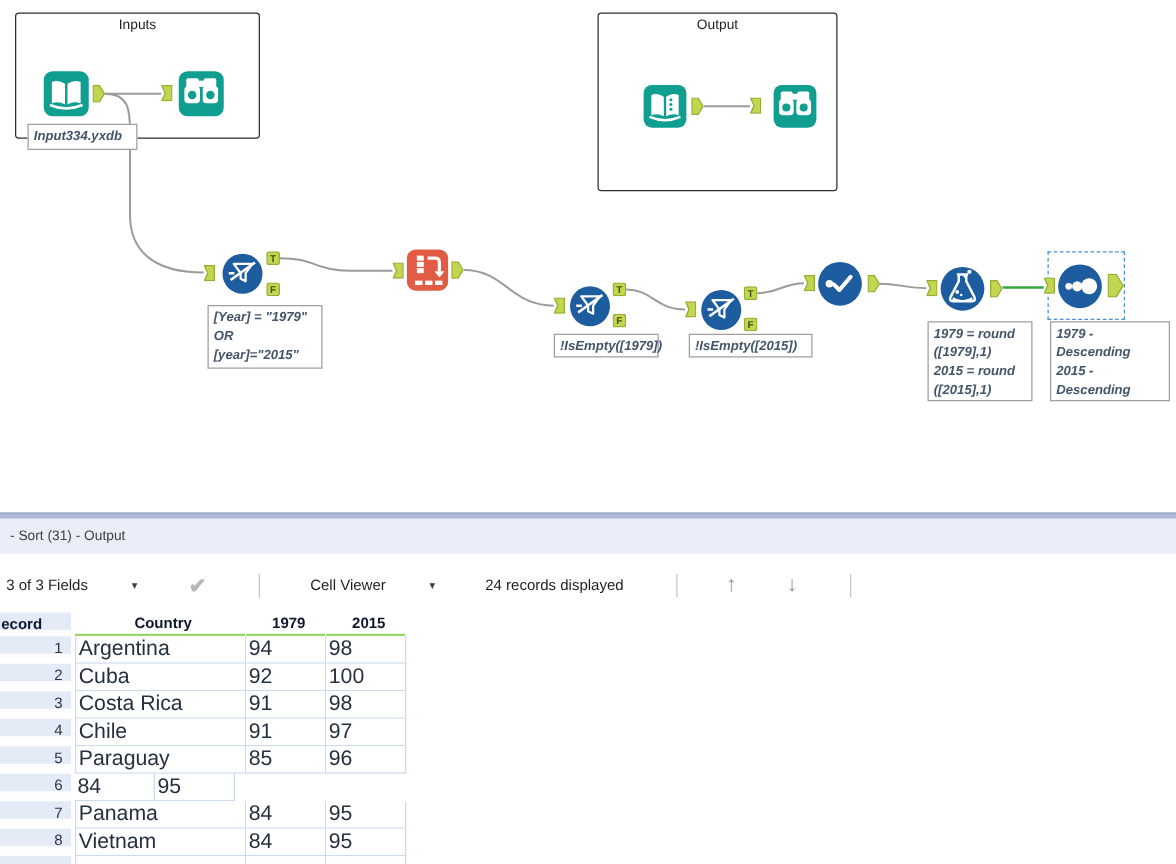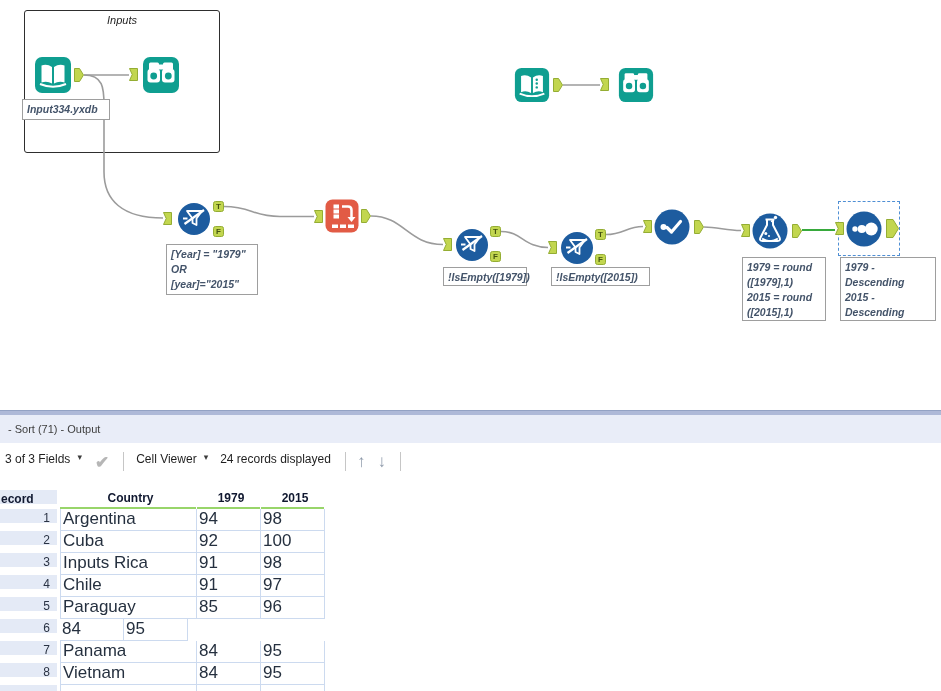--- a/index.html
+++ b/index.html
@@ -20,21 +20,21 @@
 
   
   .selection-rect { position:absolute; border:1px dashed #4f8fd4; background:transparent; }
 
   
   .splitter { position:absolute; left:0; top:410px; width:941px; height:5px;
     background:#aeb9d8; border-top:1px solid #93a2c4; }
   .panel-header { position:absolute; left:0; top:415px; width:941px; height:28px;
     background:#e9edf8; color:#3f3f3f; font-size:11px; line-height:28px; padding-left:8px; }
   .panel-toolbar { position:absolute; left:0; top:452px; width:941px; height:32px;
-    display:flex; color:#1f1f1f; font-size:12px; background:#fff; }
+    display:flex; align-items:center; color:#1f1f1f; font-size:12px; background:#fff;gap:28px; }
   .tb-caret { font-size:9px; color:#3c3c3c; margin-left:7px; }
   .tb-check { font-size:17px; color:#b6b6b6; margin-left:13px; font-weight:bold; }
   .tb-sep { width:1px; height:19px; background:#c6c6c6; margin-left:14px; }
   .tb-arrow { font-size:17px; color:#8d99a9; }
 
   
   .grid { position:absolute; left:0; top:490px; }
   .g-row { display:flex; }
   .c-rec { width:57px; background:#e4eaf6; border-bottom:2px solid #fff;
     font-size:12px; color:#2a3344; text-align:right; padding-right:7px; }
@@ -46,22 +46,25 @@
   .d-cell { background:#fff; border-right:1px solid #ccdaef; border-bottom:1px solid #ccdaef;
     font-size:17px; color:#25303f; height:22px; line-height:20px; padding-left:2px; }
   .d-country { width:137px; border-left:1px solid #ccdaef; } .d-num { width:64px; }
   .g-row .c-rec { height:16px; line-height:19px; }
 </style>
 </head>
 <body>
 
 <div class="canvas">
 
-  <div class="tool-container" style="left:24px; top:10px; width:196px; height:143px;font-style:italic;">
+  <div class="tool-container" style="left:12px; top:10px; width:196px; height:101px;">
     <div class="container-label">Inputs</div>
+  </div>
+  <div class="tool-container" style="left:478px; top:10px; width:192px; height:143px;">
+    <div class="container-label">Output</div>
   </div>
 
   <svg class="abs" style="left:0; top:0;" width="941" height="410">
     <g fill="none" stroke="#9b9b9b" stroke-width="1.6">
       <path d="M84,75 L129,75"></path>
       <path d="M84,75 C103,75 104,88 104,105 L104,172 C104,200 122,218 163,218"></path>
       <path d="M563,85 L600,85"></path>
       <path d="M224,206.5 C252,206.5 252,216.5 280,216.5 L314,216.5"></path>
       <path d="M371,216 C404,216 408,244.5 443,244.5"></path>
       <path d="M501,231.5 C522,231.5 524,247.5 548,247.5"></path>
@@ -250,21 +253,21 @@
     <polygon points="0.5,0.5 7,0.5 12.5,9.5 7,18.5 0.5,18.5" fill="#c2d64f" stroke="#94ad33"></polygon>
   </svg>
   <div class="annotation" style="left:840px; top:257px; width:96px; height:64px;">1979 -
 Descending
 2015 -
 Descending</div>
 
 </div>
 
 <div class="splitter"></div>
-<div class="panel-header">- Sort (71) - Output</div>
+<div class="panel-header">- Sort (31) - Output</div>
 
 <div class="panel-toolbar">
   <span style="margin-left:5px;">3 of 3 Fields</span>
   <span class="tb-caret">▾</span>
   <span class="tb-check">✔</span>
   <span class="tb-sep"></span>
   <span style="margin-left:12px;">Cell Viewer</span>
   <span class="tb-caret">▾</span>
   <span style="margin-left:12px;">24 records displayed</span>
   <span class="tb-sep"></span>
@@ -294,21 +297,21 @@
     <div class="c-rec">2</div>
     <div class="c-gap"></div>
     <div class="d-cell d-country">Cuba</div>
     <div class="d-cell d-num">92</div>
     <div class="d-cell d-num">100</div>
   </div>
 
   <div class="g-row">
     <div class="c-rec">3</div>
     <div class="c-gap"></div>
-    <div class="d-cell d-country">Inputs Rica</div>
+    <div class="d-cell d-country">Costa Rica</div>
     <div class="d-cell d-num">91</div>
     <div class="d-cell d-num">98</div>
   </div>
 
   <div class="g-row">
     <div class="c-rec">4</div>
     <div class="c-gap"></div>
     <div class="d-cell d-country">Chile</div>
     <div class="d-cell d-num">91</div>
     <div class="d-cell d-num">97</div>

